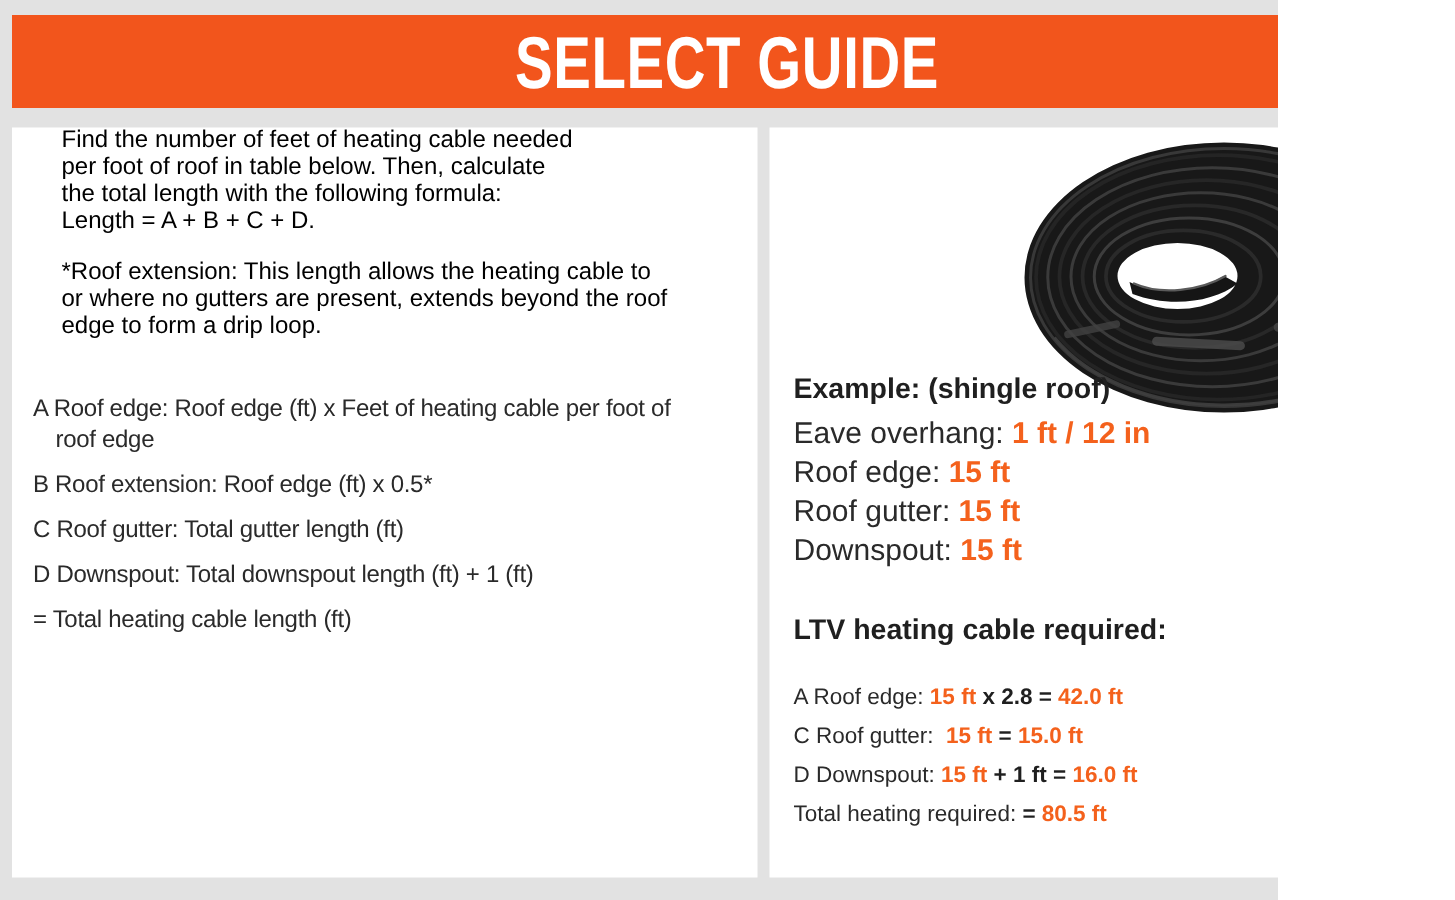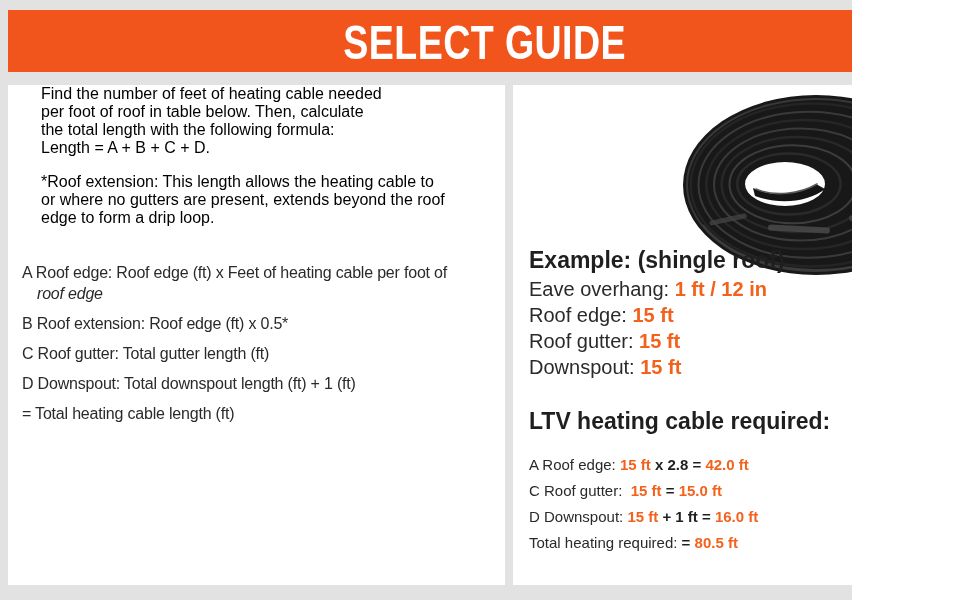--- a/index.html
+++ b/index.html
@@ -21,27 +21,27 @@
   .panel{position:absolute;top:85px;height:500px;background:var(--panel-bg);overflow:hidden;padding-left:33px;}
   .panel.left{left:8px;width:497px;}
   .panel.right{left:513px;width:449px;}
 
   
   .intro{position:absolute;left:14px;top:26px;margin:0;font-size:18.5px;font-weight:700;
     line-height:29.5px;color:#242424;letter-spacing:-.1px;}
   .items{position:absolute;left:14px;top:177px;font-size:16px;line-height:21px;
     color:var(--text);letter-spacing:-.2px;}
   .items .item{white-space:nowrap;}
-  .items .cont{padding-left:15px;font-style:italic;}
+  .items .cont{padding-left:15px;}
   .items .sp{margin-top:9px;}
   .footnote{position:absolute;left:14px;top:367px;margin:0;font-size:16.5px;line-height:26px;
     color:var(--accent);letter-spacing:-.1px;}
 
   
-  .block h2{margin:0;font-size:23px;font-weight:700;color:#1F1F1F;white-space:nowrap;}
+  .block h2{margin:0;font-size:19px;font-weight:700;color:#1F1F1F;white-space:nowrap;}
   .block .row{white-space:pre;color:var(--text);}
   .val{font-weight:700;color:var(--accent);}
   .op{font-weight:700;color:#1F1F1F;}
   .example{position:absolute;left:16px;top:161px;}
   .example h2{line-height:28px;margin-bottom:2px;}
   .example .row{font-size:20px;line-height:26px;}
   .required{position:absolute;left:16px;top:321px;}
   .required h2{line-height:30px;margin-bottom:16px;}
   .required .row{font-size:15px;line-height:26px;}
 

